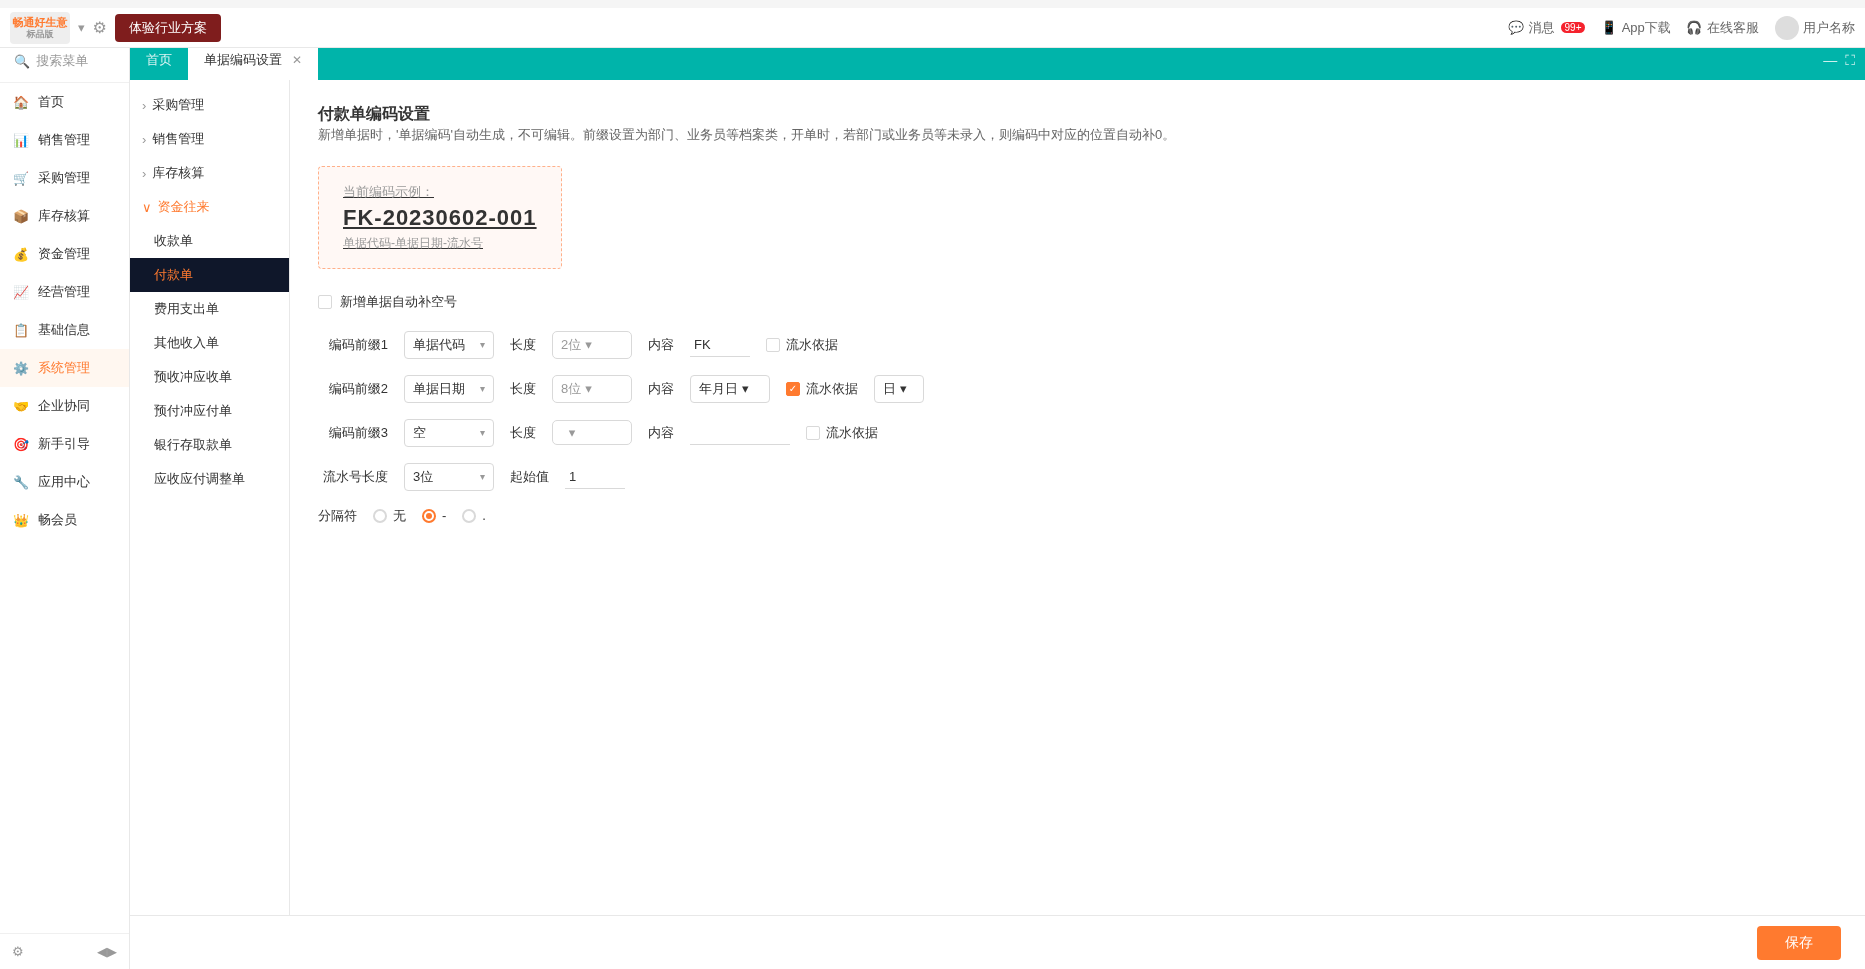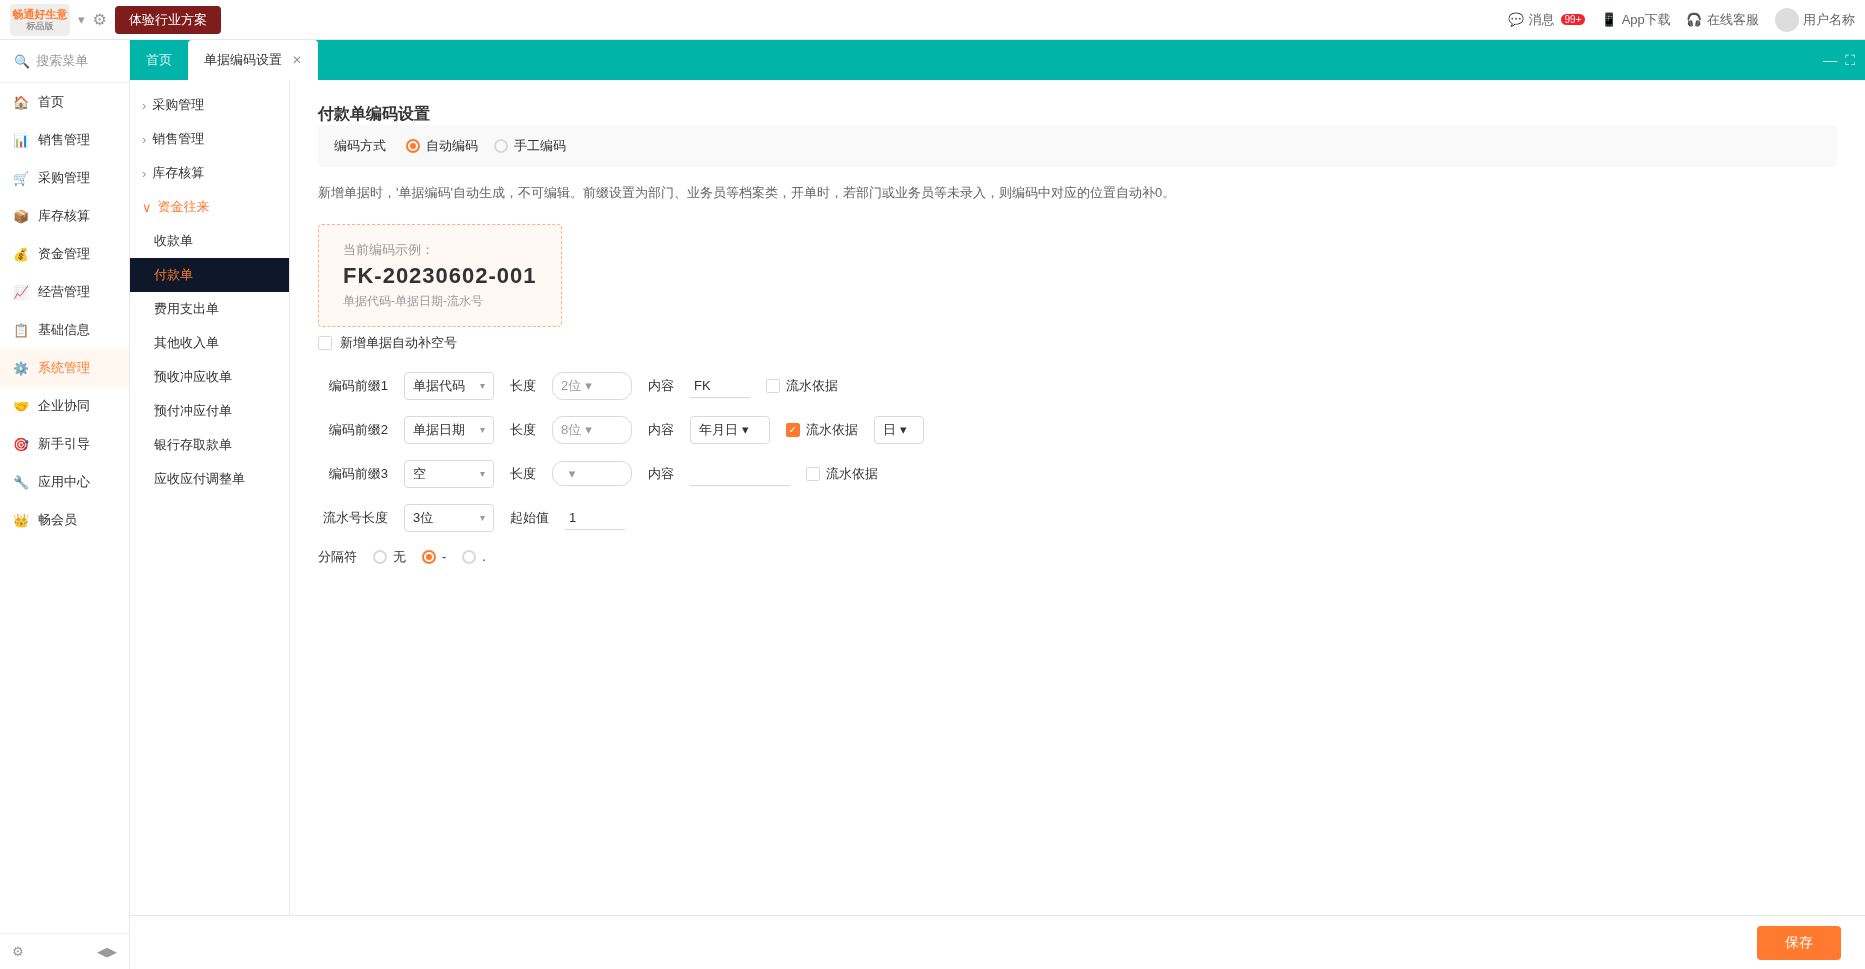--- a/index.html
+++ b/index.html
@@ -8,21 +8,21 @@
     
     .top-bar {
       height: 40px;
       background: #fff;
       border-bottom: 1px solid #e8e8e8;
       display: flex;
       align-items: center;
       padding: 0 10px;
       justify-content: space-between;
       position: fixed;
-      top: 0; left: 0; right: 0;
+      top: 8px; left: 0; right: 0;
       z-index: 100;
     }
     .top-bar-left { display: flex; align-items: center; gap: 8px; }
     .top-bar-logo { width: 60px; height: 32px; background: #eee; border-radius: 4px; display: flex; align-items: center; justify-content: center; font-size: 10px; color: #999; }
     .top-bar-btn-orange {
       background: #7f1d1d;
       color: #fff;
       border: none;
       padding: 5px 14px;
       border-radius: 4px;
@@ -216,21 +216,22 @@
       line-height: 1.6;
     }
 
     
     .preview-box {
       border: 1px dashed #ffb08a;
       background: #fff8f5;
       border-radius: 4px;
       padding: 16px 24px;
       display: inline-block;
-      margin-bottom: 7px;
+      margin-bottom: 24px;
+      text-decoration: underline;
     }
     .preview-code {
       font-size: 22px;
       font-weight: 600;
       color: #333;
       letter-spacing: 1px;
     }
     .preview-desc {
       font-size: 12px;
       color: #999;
@@ -280,21 +281,21 @@
       color: #333;
       min-width: 90px;
     }
     .form-select-arrow { color: #999; font-size: 10px; margin-left: auto; }
     .length-label { font-size: 13px; color: #333; }
     .length-select {
       display: flex;
       align-items: center;
       gap: 4px;
       border: 1px solid #d9d9d9;
-      border-radius: 11px;
+      border-radius: 5px;
       padding: 4px 8px;
       cursor: pointer;
       background: #fff;
       font-size: 13px;
       color: #999;
       min-width: 80px;
     }
     .content-label { font-size: 13px; color: #333; }
     .content-input {
       border: none;
@@ -560,33 +561,20 @@
       </div>
     </div>
   </div>
 
   <div class="content-area">
     <div class="content-inner">
 
       <div class="page-title">付款单编码设置</div>
 
       
-      <div class="encoding-method">
-        <span class="encoding-label">编码方式</span>
-        <div class="radio-group">
-          <div class="radio-item">
-            <div class="radio-circle checked"></div>
-            <span>自动编码</span>
-          </div>
-          <div class="radio-item">
-            <div class="radio-circle"></div>
-            <span>手工编码</span>
-          </div>
-        </div>
-      </div>
 
       
       <div class="info-text">新增单据时，'单据编码'自动生成，不可编辑。前缀设置为部门、业务员等档案类，开单时，若部门或业务员等未录入，则编码中对应的位置自动补0。</div>
 
       
       <div class="preview-box">
         <div style="font-size:13px;color:#999;margin-bottom:4px;">当前编码示例：</div>
         <div class="preview-code">FK-20230602-001</div>
         <div class="preview-desc">单据代码-单据日期-流水号</div>
       </div>

